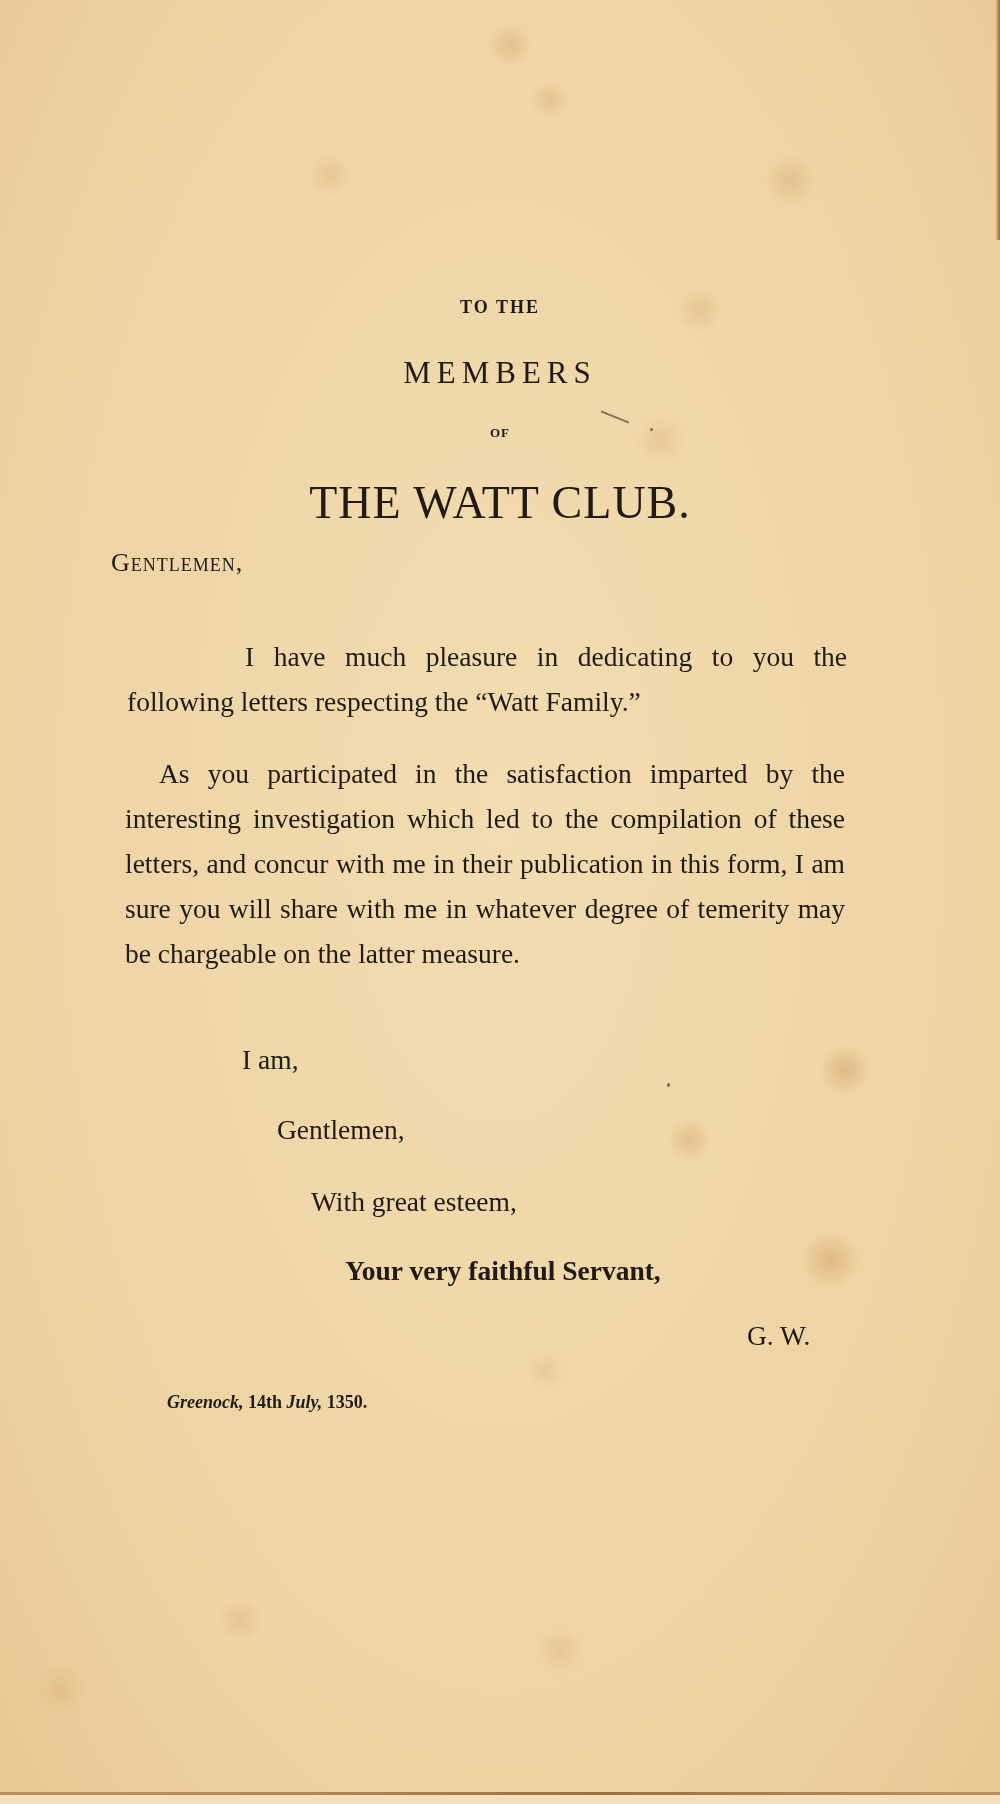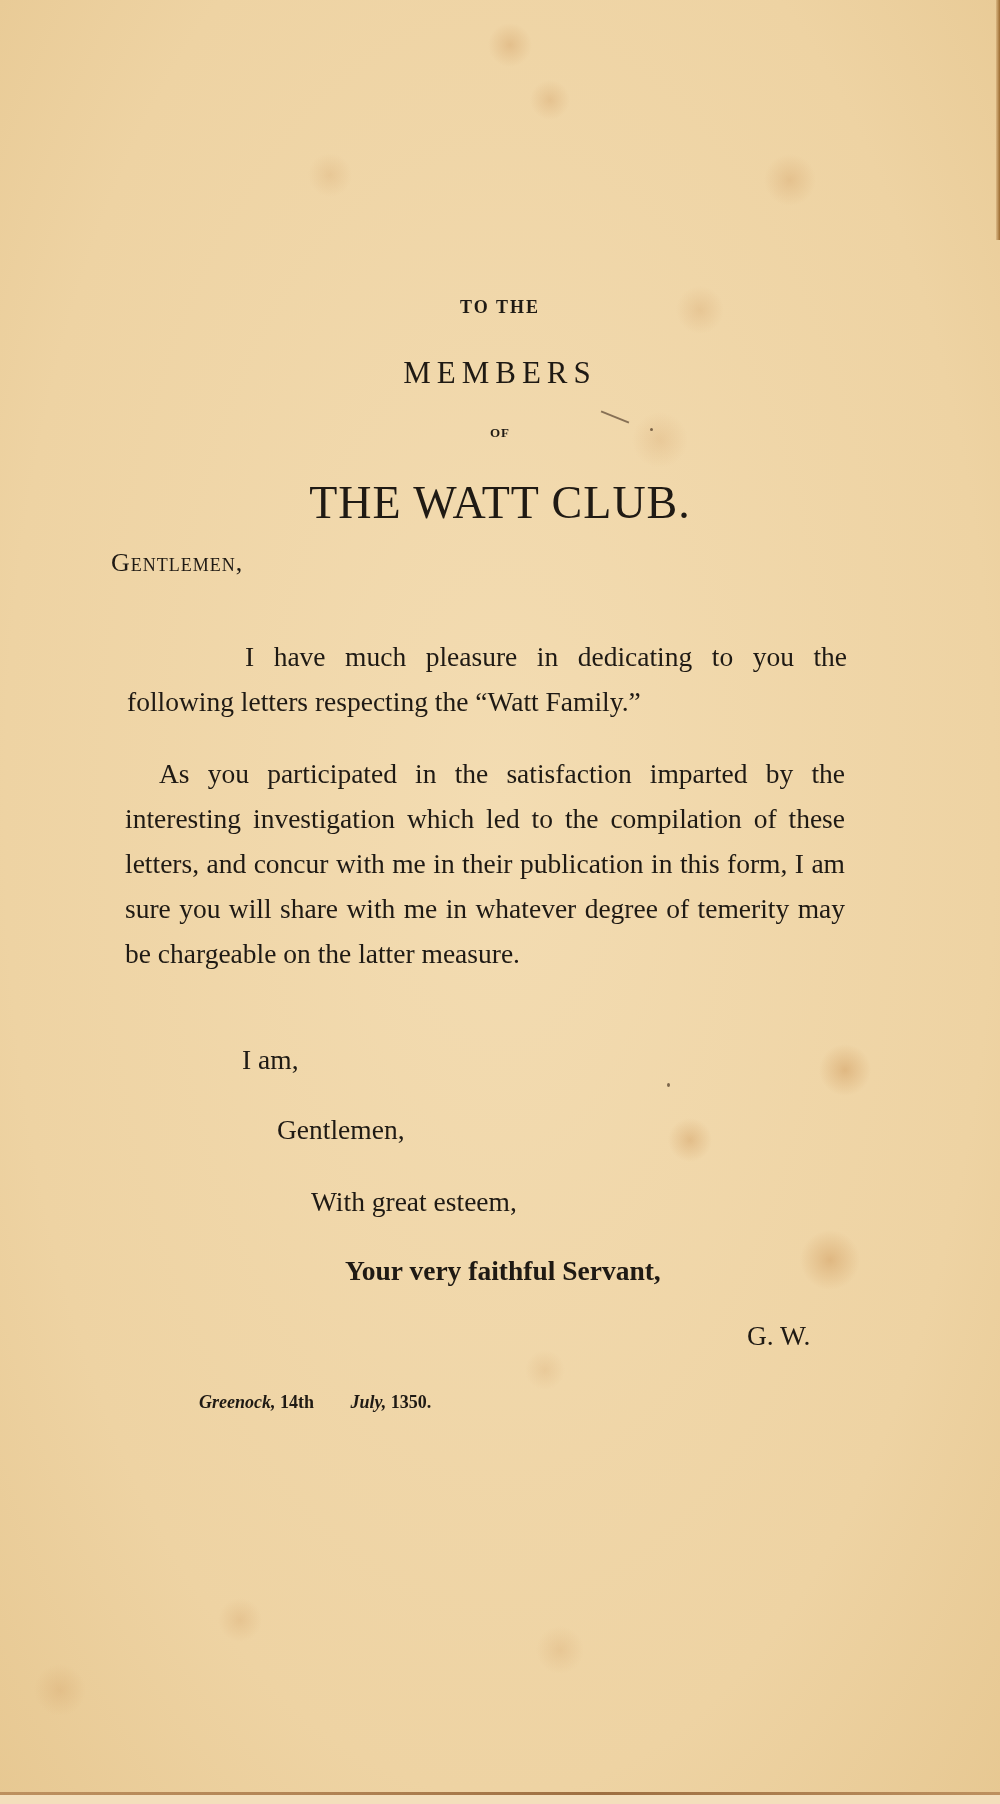--- a/index.html
+++ b/index.html
@@ -125,21 +125,21 @@
     .closing-5 { left: 703px; top: 1320px; margin-left: 44px; }
 
     .dateline {
       position: absolute;
       left: 167px;
       top: 1392px;
       font-size: 18px;
       font-weight: 700;
       white-space: nowrap;
     }
-    .dateline .it { font-style: italic; margin-left: 32px; }
+    .dateline .it { font-style: italic; }
 
     .speck {
       position: absolute;
       background: #4a3622;
       border-radius: 50%;
       opacity: 0.7;
     }
     .pencil-mark {
       position: absolute;
       left: 600px;

